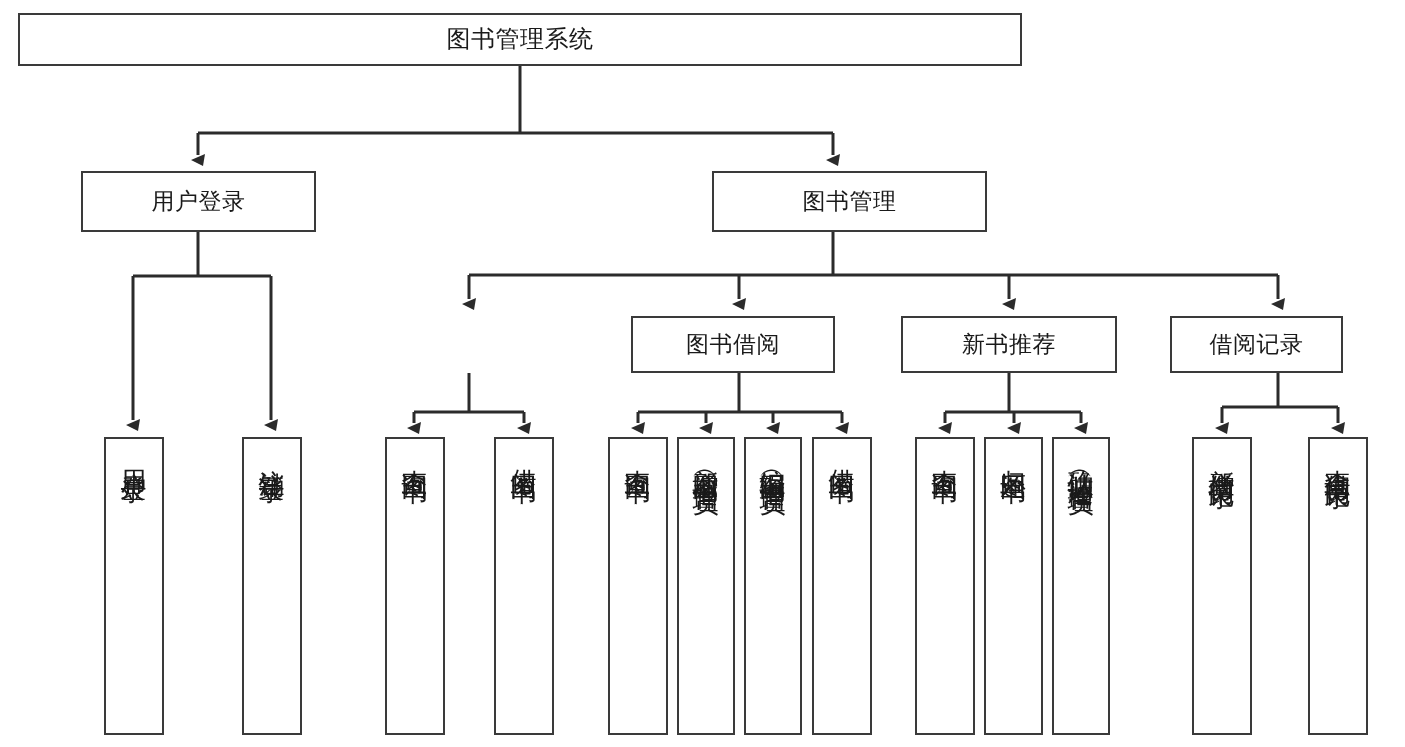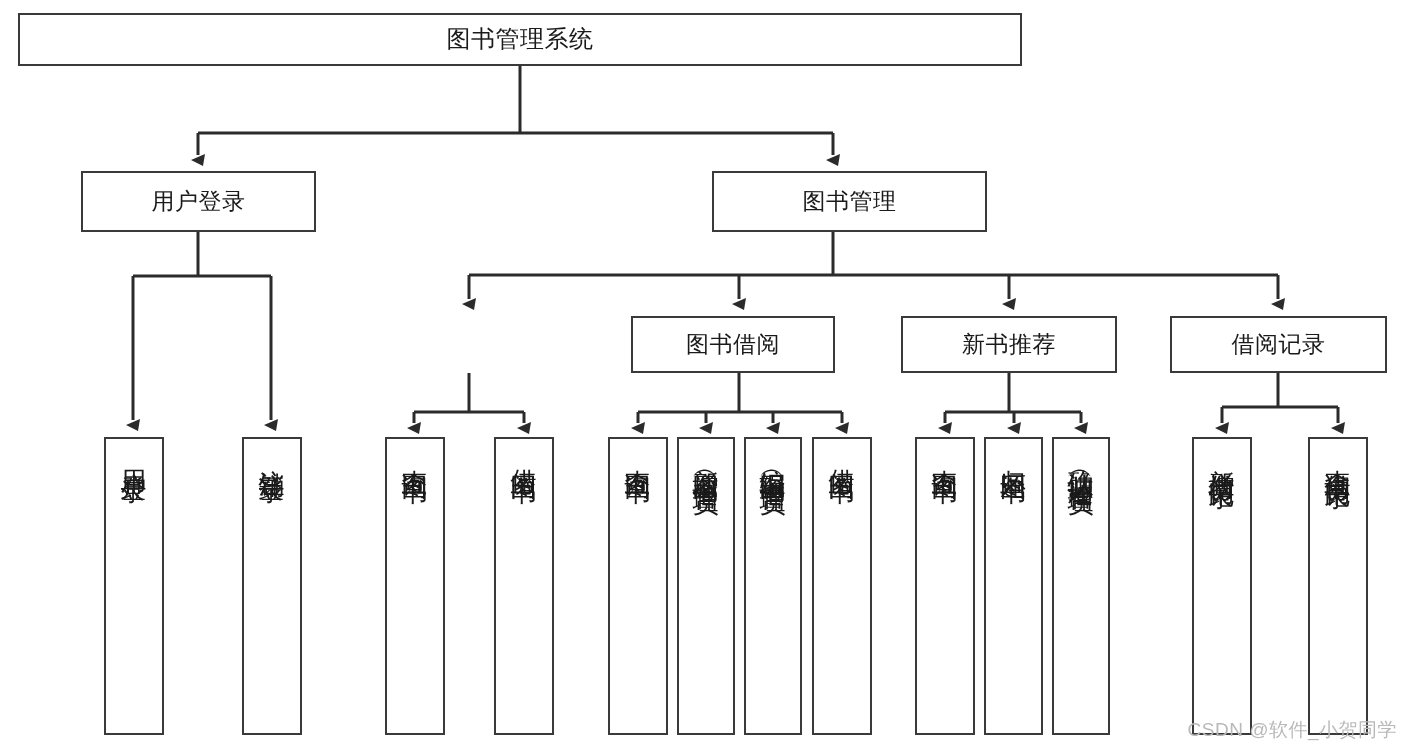--- a/index.html
+++ b/index.html
@@ -132,21 +132,21 @@
   <div class="node horiz" style="left:712px; top:171px; width:275px; height:61px;">
     <span class="label">图书管理</span>
   </div>
 
   <div class="node horiz" style="left:631px; top:316px; width:204px; height:57px;">
     <span class="label">图书借阅</span>
   </div>
   <div class="node horiz" style="left:901px; top:316px; width:216px; height:57px;">
     <span class="label">新书推荐</span>
   </div>
-  <div class="node horiz" style="left:1170px; top:316px; width:217px; height:57px;">
+  <div class="node horiz" style="left:1170px; top:316px; width:173px; height:57px;">
     <span class="label">借阅记录</span>
   </div>
 
   <div class="node vert" style="left:104px; top:437px; width:60px; height:298px;">
     <span class="label">用户登录</span>
   </div>
   <div class="node vert" style="left:242px; top:437px; width:60px; height:298px;">
     <span class="label">注销登录</span>
   </div>
 
@@ -180,15 +180,14 @@
     <span class="label">确认归还（管理员）</span>
   </div>
 
   <div class="node vert" style="left:1192px; top:437px; width:60px; height:298px;">
     <span class="label">新增借阅记录</span>
   </div>
   <div class="node vert" style="left:1308px; top:437px; width:60px; height:298px;">
     <span class="label">查询借阅记录</span>
   </div>
 
-  <div class="watermark">CSDN @软件_小贺同学</div>
 
 </div>
 
 </body></html>

